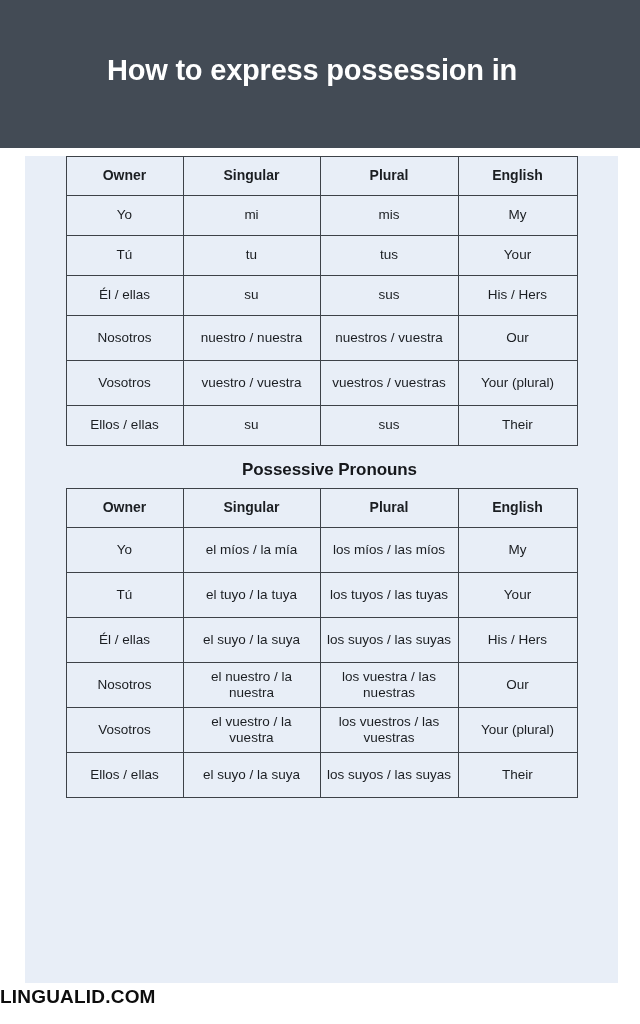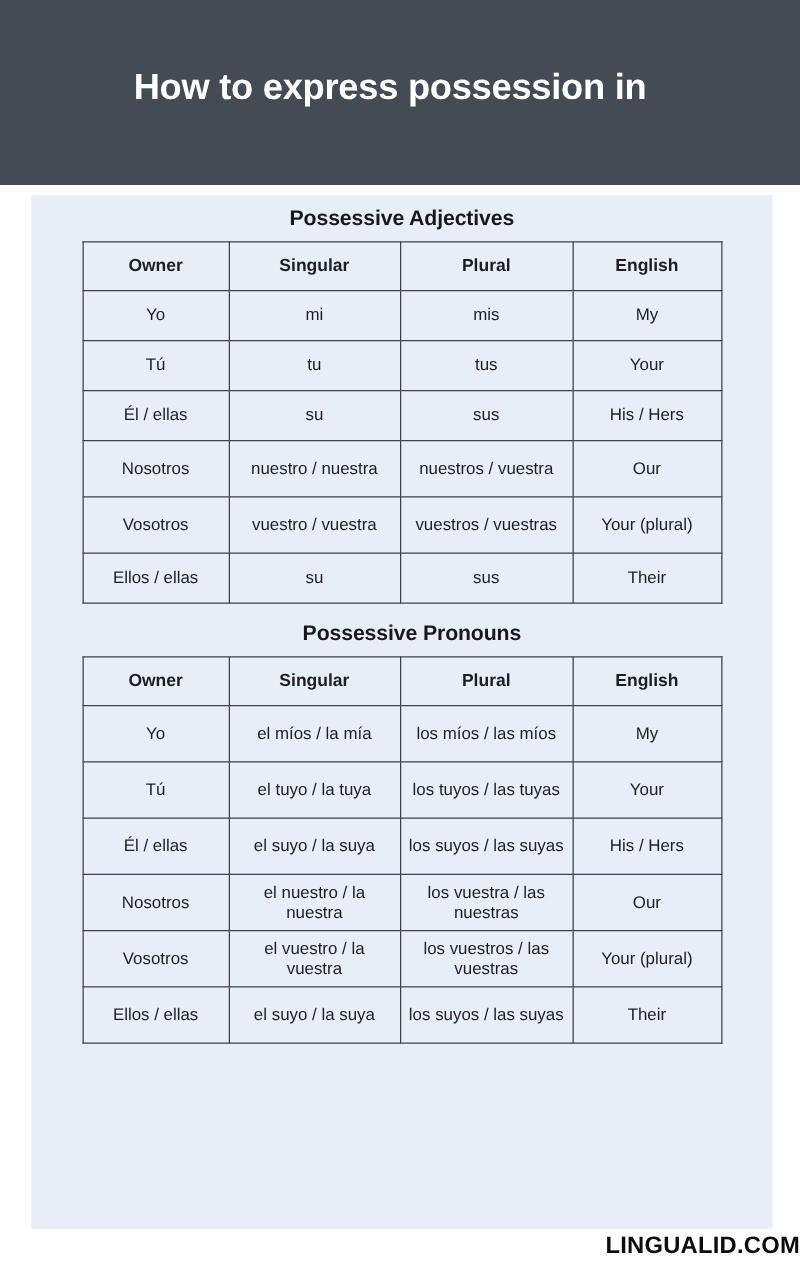--- a/index.html
+++ b/index.html
@@ -106,39 +106,38 @@
 
   tr.r-1 td { height: 40px; }
   tr.r-2 td { height: 45px; }
 
   
   .footer {
     position: absolute;
     left: 0;
     top: 986px;
     width: 640px;
-    text-align: right;
+    text-align: left;
     font-size: 19px;
     font-weight: bold;
     color: #0d0d0d;
     letter-spacing: 0.2px;
   }
 </style>
 </head>
 <body>
 
 <div class="page">
 
   <div class="header">
     <div class="header-line1">How to express possession in</div>
   </div>
 
   <div class="panel">
 
-    <div class="section-title first">Possessive Adjectives</div>
 
     <table class="grid">
       <colgroup>
         <col class="c-owner">
           <col class="c-sing">
           <col class="c-plur">
           <col class="c-eng">
       </colgroup>
       <thead>
         <tr>

